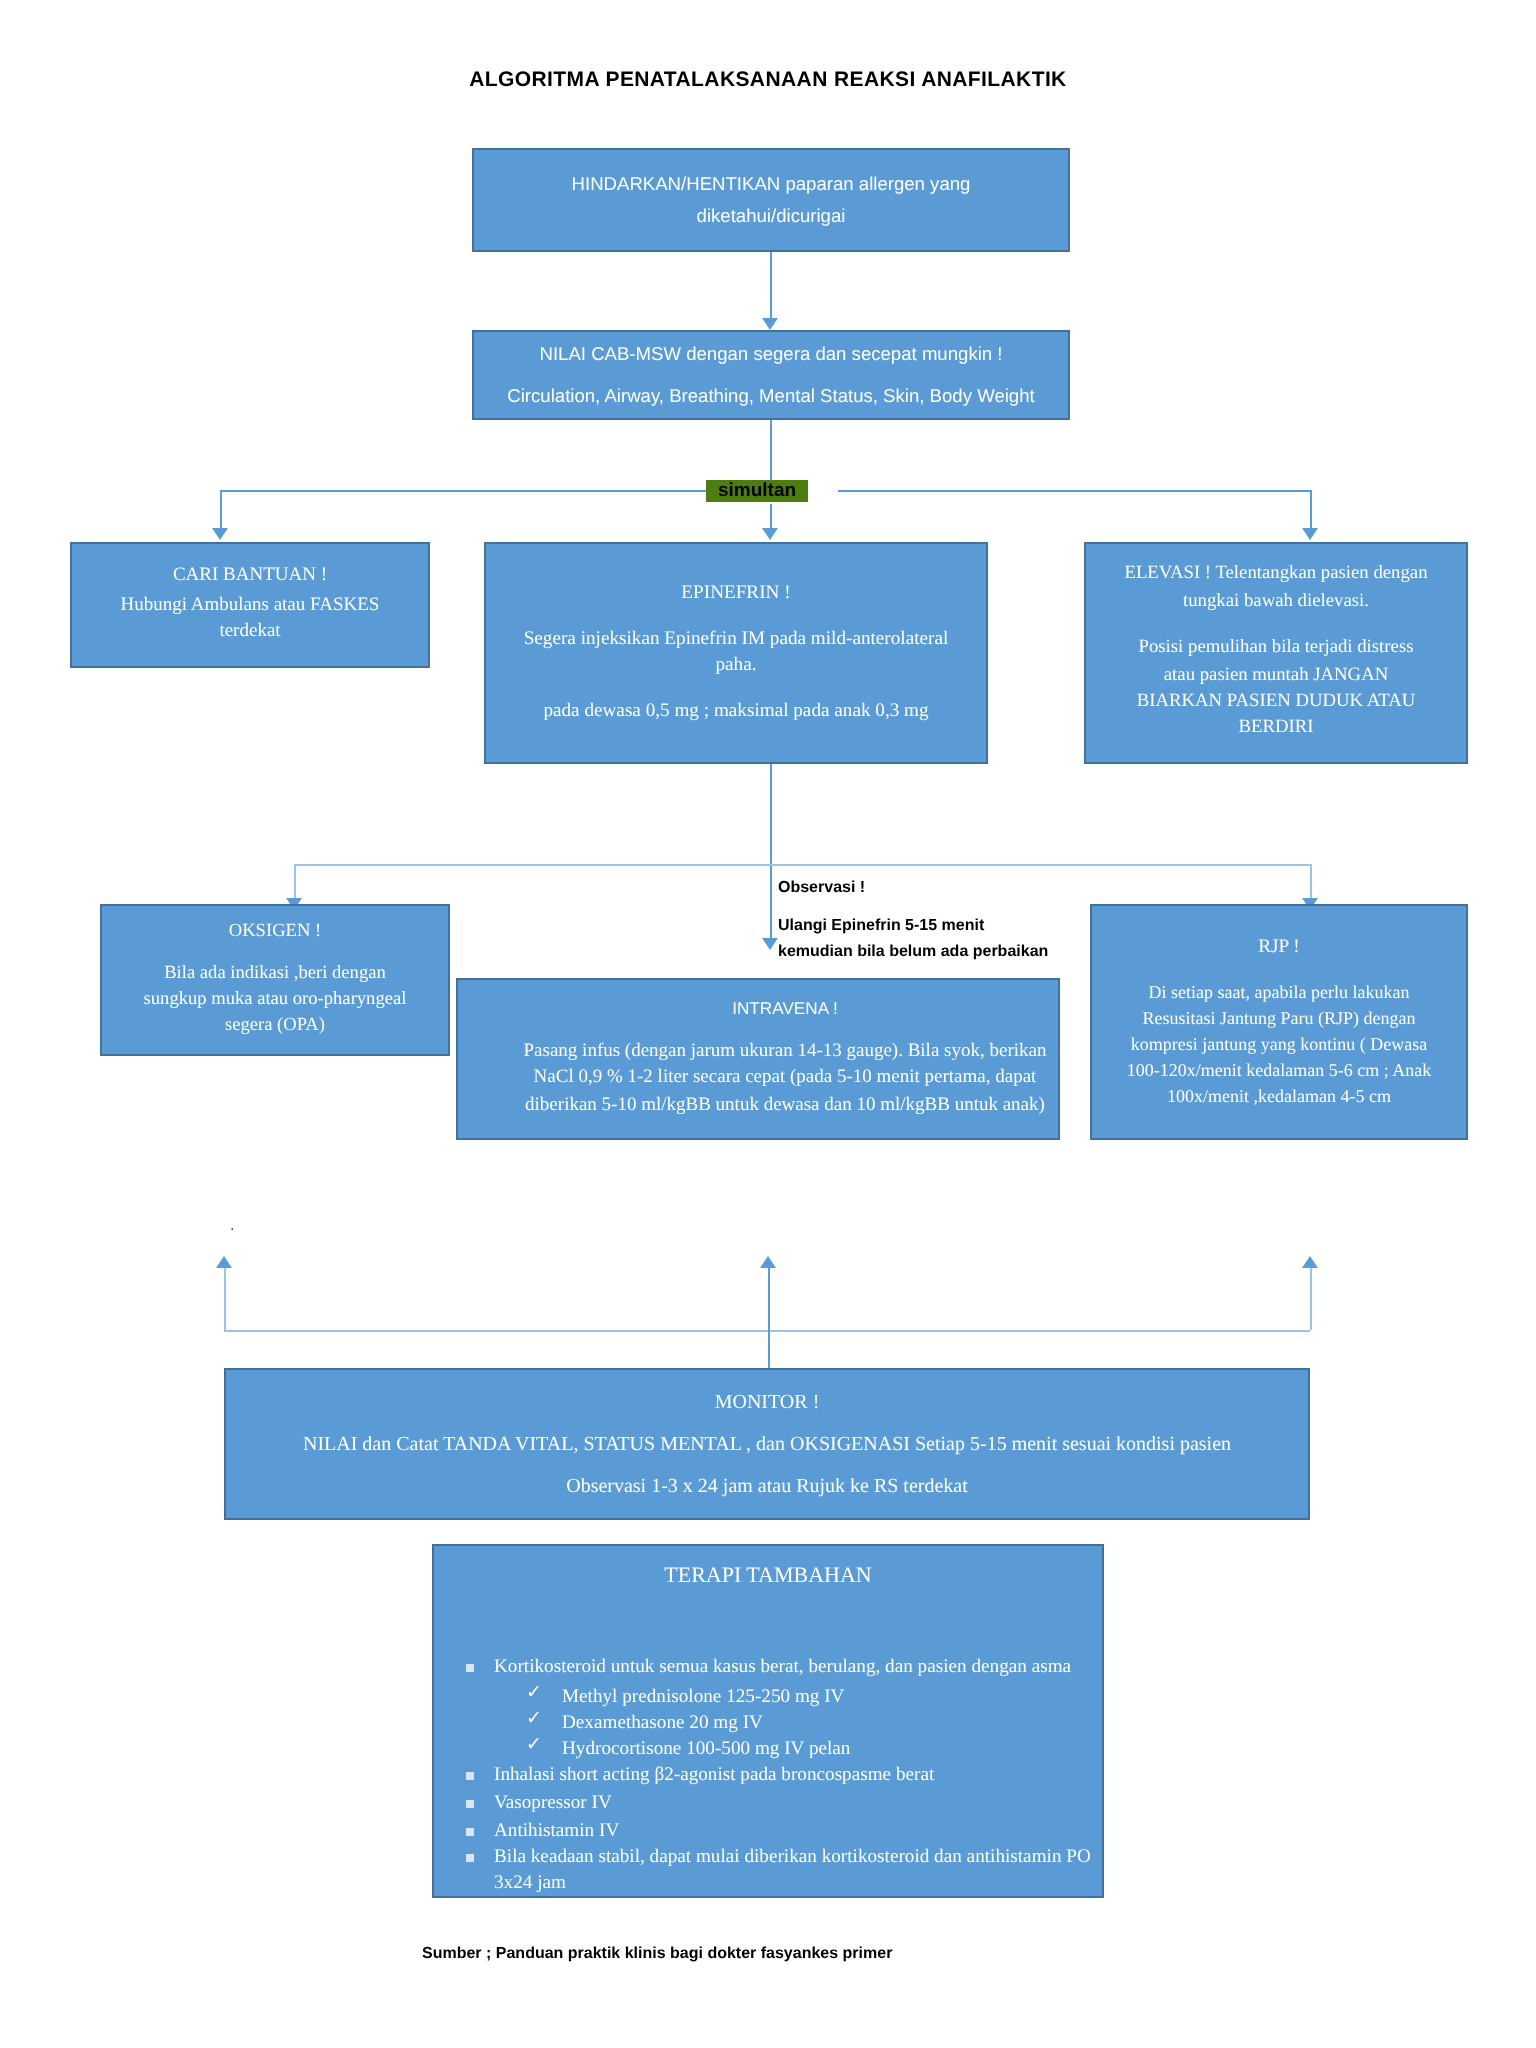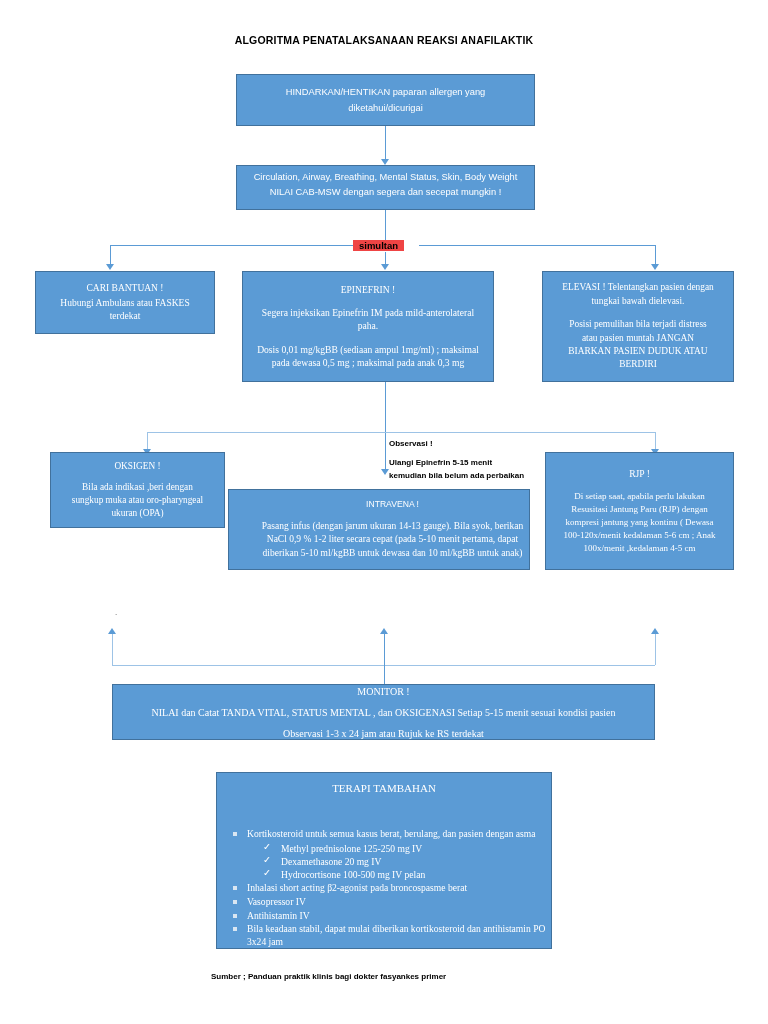--- a/index.html
+++ b/index.html
@@ -76,21 +76,21 @@
     border-left: 4px solid transparent;
     border-right: 4px solid transparent;
     border-bottom: 6px solid #5b9bd5;
   }
   .simultan {
     position: absolute;
     font-family: "Liberation Sans", sans-serif;
     font-weight: bold;
     font-size: 9.5px;
     color: #000000;
-    background: #ef4444;
+    background: #4d7c0f;
     padding: 0 6px;
     white-space: nowrap;
   }
   .obs-label {
     position: absolute;
     font-family: "Liberation Sans", sans-serif;
     font-size: 8px;
     font-weight: bold;
     color: #000000;
     line-height: 1.55;
@@ -162,22 +162,22 @@
 
   <div class="box" style="left:236px; top:74px; width:299px; height:52px; font-size:9.3px; line-height:1.75;">
     <span class="bdy sans">HINDARKAN/HENTIKAN paparan allergen yang</span>
     <span class="bdy sans">diketahui/dicurigai</span>
   </div>
 
   <div class="conn" style="left:385px; top:126px; width:1px; height:34px;"></div>
   <div class="arrow-down" style="left:381px; top:159px;"></div>
 
   <div class="box" style="left:236px; top:165px; width:299px; height:45px; font-size:9.3px; line-height:1.6;">
+    <span class="bdy sans" style="margin-bottom:6px;">NILAI CAB-MSW dengan segera dan secepat mungkin !</span>
     <span class="bdy sans">Circulation, Airway, Breathing, Mental Status, Skin, Body Weight</span>
-    <span class="bdy sans" style="margin-bottom:6px;">NILAI CAB-MSW dengan segera dan secepat mungkin !</span>
   </div>
 
   <div class="conn" style="left:385px; top:210px; width:1px; height:36px;"></div>
 
   <div class="conn" style="left:110px; top:245px; width:243px; height:1px;"></div>
   <div class="conn" style="left:419px; top:245px; width:236px; height:1px;"></div>
   <div class="simultan" style="left:353px; top:240px;">simultan</div>
 
   <div class="conn" style="left:110px; top:245px; width:1px; height:21px;"></div>
   <div class="arrow-down" style="left:106px; top:264px;"></div>
@@ -191,21 +191,20 @@
   <div class="box" style="left:35px; top:271px; width:180px; height:63px; font-size:9.5px; line-height:1.4;">
     <span class="hdr" style="margin-bottom:2px;">CARI BANTUAN !</span>
     <span class="bdy">Hubungi Ambulans atau FASKES</span>
     <span class="bdy">terdekat</span>
   </div>
 
   <div class="box" style="left:242px; top:271px; width:252px; height:111px; font-size:9.6px; line-height:1.4;">
     <span class="hdr" style="margin-bottom:9px;">EPINEFRIN !</span>
     <span class="bdy">Segera injeksikan Epinefrin IM pada mild-anterolateral</span>
     <span class="bdy" style="margin-bottom:10px;">paha.</span>
-    <span class="bdy">Dosis 0,01 mg/kgBB (sediaan ampul 1mg/ml) ; maksimal</span>
     <span class="bdy">pada dewasa 0,5 mg ; maksimal pada anak 0,3 mg</span>
   </div>
 
   <div class="box" style="left:542px; top:271px; width:192px; height:111px; font-size:9.4px; line-height:1.42;">
     <span class="bdy">ELEVASI ! Telentangkan pasien dengan</span>
     <span class="bdy" style="margin-bottom:10px;">tungkai bawah dielevasi.</span>
     <span class="bdy">Posisi pemulihan  bila terjadi distress</span>
     <span class="bdy">atau pasien muntah  JANGAN</span>
     <span class="bdy">BIARKAN PASIEN DUDUK ATAU</span>
     <span class="bdy">BERDIRI</span>
@@ -223,21 +222,21 @@
   <div class="obs-label" style="left:389px; top:438px;">
     <span>Observasi !</span>
     <span class="l2">Ulangi Epinefrin 5-15 menit</span>
     <span style="display:block;">kemudian bila belum ada perbaikan</span>
   </div>
 
   <div class="box" style="left:50px; top:452px; width:175px; height:76px; font-size:9.3px; line-height:1.42;">
     <span class="hdr" style="margin-bottom:8px;">OKSIGEN !</span>
     <span class="bdy">Bila ada indikasi ,beri dengan</span>
     <span class="bdy">sungkup muka atau oro-pharyngeal</span>
-    <span class="bdy">ukuran (OPA)</span>
+    <span class="bdy">segera (OPA)</span>
   </div>
 
   <div class="box" style="left:228px; top:489px; width:302px; height:81px; font-size:9.5px; line-height:1.45;padding-left:27px;">
     <span class="hdr sans" style="font-size:8.6px; margin-bottom:9px;">INTRAVENA !</span>
     <span class="bdy">Pasang infus (dengan jarum ukuran 14-13 gauge). Bila syok, berikan</span>
     <span class="bdy">NaCl 0,9 % 1-2 liter secara cepat (pada 5-10 menit pertama, dapat</span>
     <span class="bdy">diberikan 5-10 ml/kgBB untuk dewasa dan 10 ml/kgBB untuk anak)</span>
   </div>
 
   <div class="box" style="left:545px; top:452px; width:189px; height:118px; font-size:9px; line-height:1.45;text-align:center;">
@@ -252,21 +251,21 @@
   <div class="dot-mark" style="left:115px; top:608px;">.</div>
 
   <div class="conn light" style="left:112px; top:665px; width:543px; height:1px;"></div>
   <div class="conn light" style="left:112px; top:633px; width:1px; height:32px;"></div>
   <div class="arrow-up" style="left:108px; top:628px;"></div>
   <div class="conn light" style="left:655px; top:633px; width:1px; height:32px;"></div>
   <div class="arrow-up" style="left:651px; top:628px;"></div>
   <div class="conn" style="left:384px; top:633px; width:1px; height:52px;"></div>
   <div class="arrow-up" style="left:380px; top:628px;"></div>
 
-  <div class="box" style="left:112px; top:684px; width:543px; height:56px; font-size:10px; line-height:1.5;">
+  <div class="box" style="left:112px; top:684px; width:543px; height:76px; font-size:10px; line-height:1.5;">
     <span class="hdr" style="margin-bottom:6px;">MONITOR !</span>
     <span class="bdy" style="margin-bottom:6px;">NILAI dan Catat TANDA VITAL, STATUS MENTAL , dan OKSIGENASI Setiap 5-15 menit sesuai kondisi pasien</span>
     <span class="bdy">Observasi 1-3 x 24 jam atau Rujuk ke RS terdekat</span>
   </div>
 
   <div class="box" style="left:216px; top:772px; width:336px; height:177px; justify-content:flex-start; padding-top:9px;">
     <span class="hdr" style="font-size:11px; margin-bottom:18px;">TERAPI TAMBAHAN</span>
     <ul class="terapi-list">
 
       <li>

